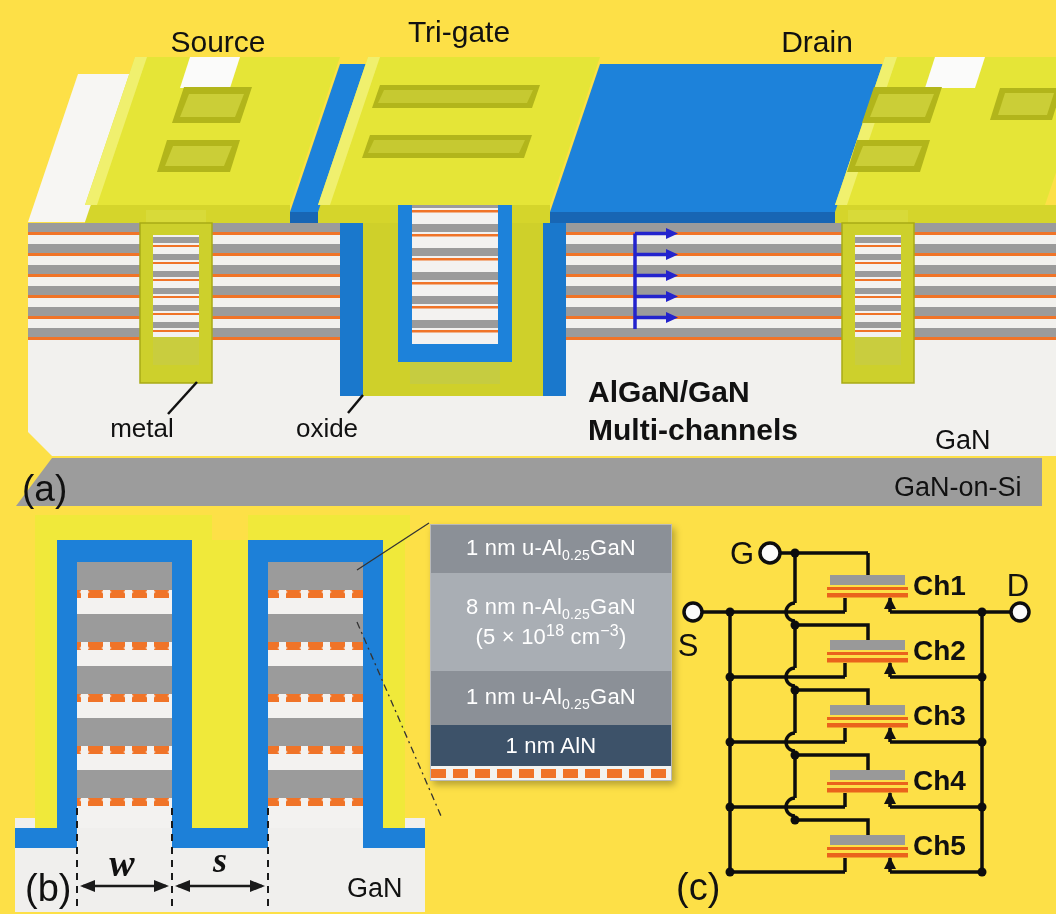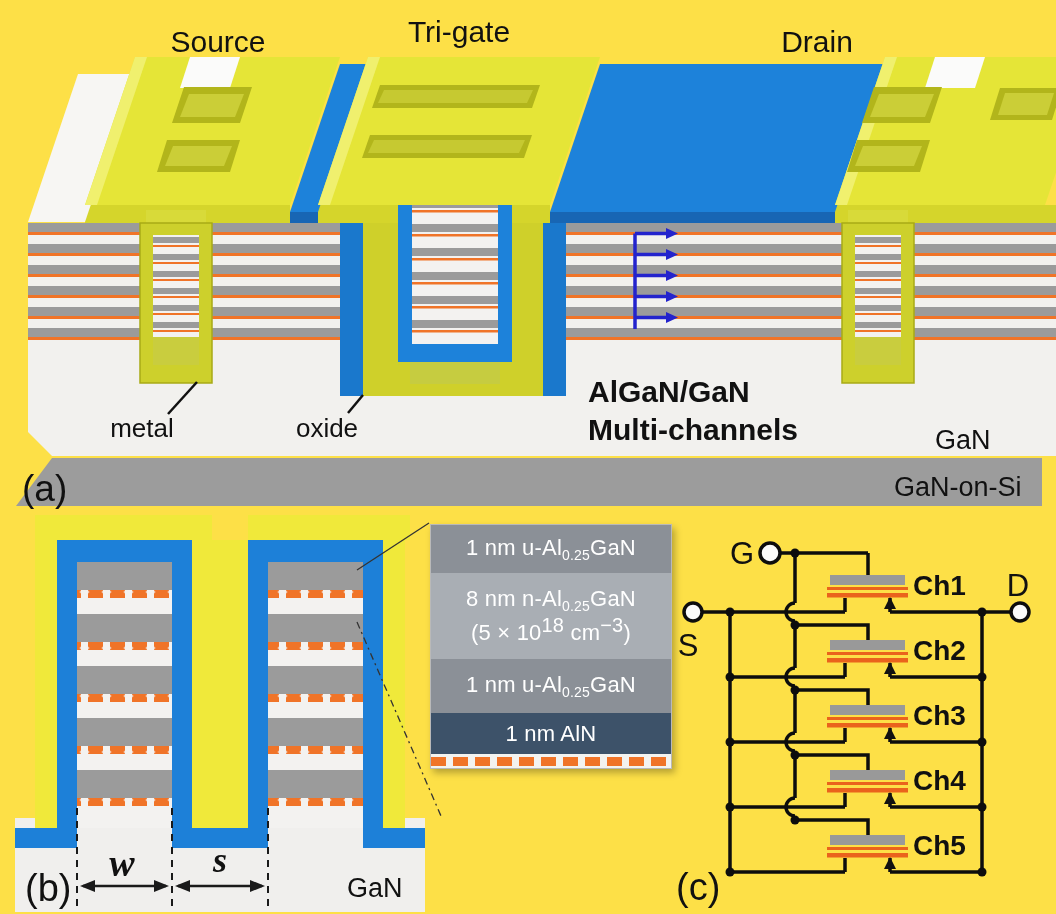--- a/index.html
+++ b/index.html
@@ -10,21 +10,21 @@
   .serif-sym{font-family:"Liberation Serif",serif;font-style:italic;font-weight:bold;}
 
   
   .stack-table{position:absolute;left:430px;top:524px;width:240px;
     border:1px solid #b9b9b9;box-shadow:3px 4px 7px rgba(0,0,0,.28);
     font-family:"Liberation Sans",sans-serif;}
   .st-row{display:flex;flex-direction:column;align-items:center;justify-content:center;
     color:#fff;font-size:22px;line-height:1.15;letter-spacing:.2px;}
   .st-row .ln{white-space:nowrap;}
   .st-row sub{font-size:14px;}
-  .st-row sup{font-size:20px;}
+  .st-row sup{font-size:16px;}
   .st-dashrow{background:#f3f3f0;display:flex;align-items:center;}
   .st-dash{width:100%;height:9px;
     background:repeating-linear-gradient(90deg,#f07428 0 15px,rgba(0,0,0,0) 15px 22px);}
 </style>
 </head>
 <body>
 
 <div class="page">
 
 <svg width="1056" height="914" viewBox="0 0 1056 914">
@@ -381,21 +381,21 @@
     <text x="913" y="790" font-size="28" font-weight="bold" fill="#e4591c">Ch4</text>
     <text x="913" y="855" font-size="28" font-weight="bold" fill="#e4591c">Ch5</text>
     <text x="676" y="900" font-size="38" fill="#111">(c)</text>
   </g>
 </svg>
 
 <div class="stack-table">
   <div class="st-row" style="height:48px;background:#8b9097;">
     <div class="ln"><span>1 nm u-Al</span><sub>0.25</sub><span>GaN</span></div>
   </div>
-  <div class="st-row" style="height:86px;background:#a9aeb4;">
+  <div class="st-row" style="height:98px;background:#a9aeb4;">
     <div class="ln"><span>8 nm n-Al</span><sub>0.25</sub><span>GaN</span></div>
     <div class="ln"><span>(5 × 10</span><sup>18</sup><span> cm</span><sup>−3</sup><span>)</span></div>
   </div>
   <div class="st-row" style="height:54px;background:#8b9097;">
     <div class="ln"><span>1 nm u-Al</span><sub>0.25</sub><span>GaN</span></div>
   </div>
   <div class="st-row" style="height:41px;background:#3d5269;">
     <div class="ln">1 nm AlN</div>
   </div>
   <div class="st-dashrow" style="height:14px;">

